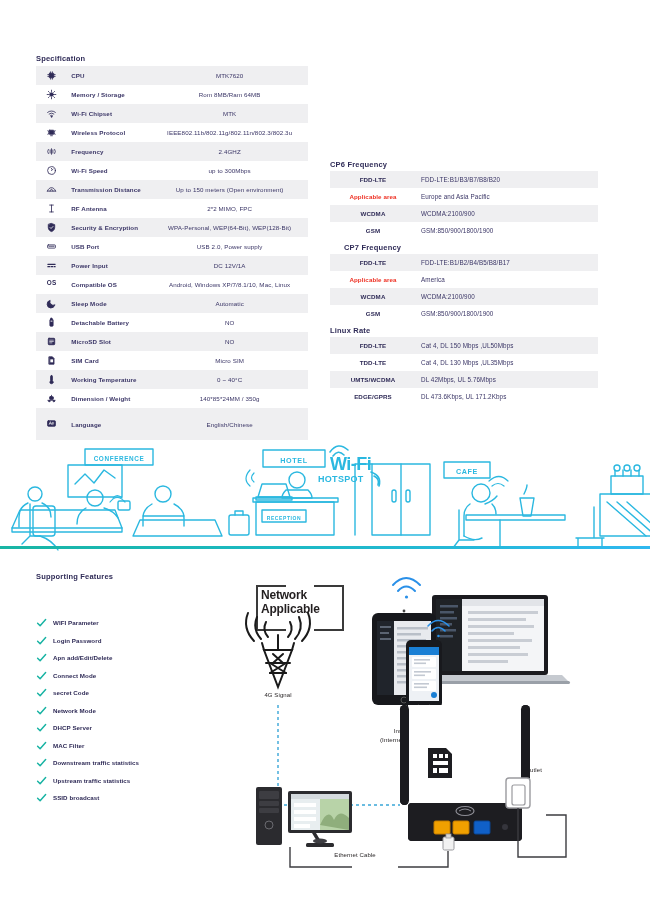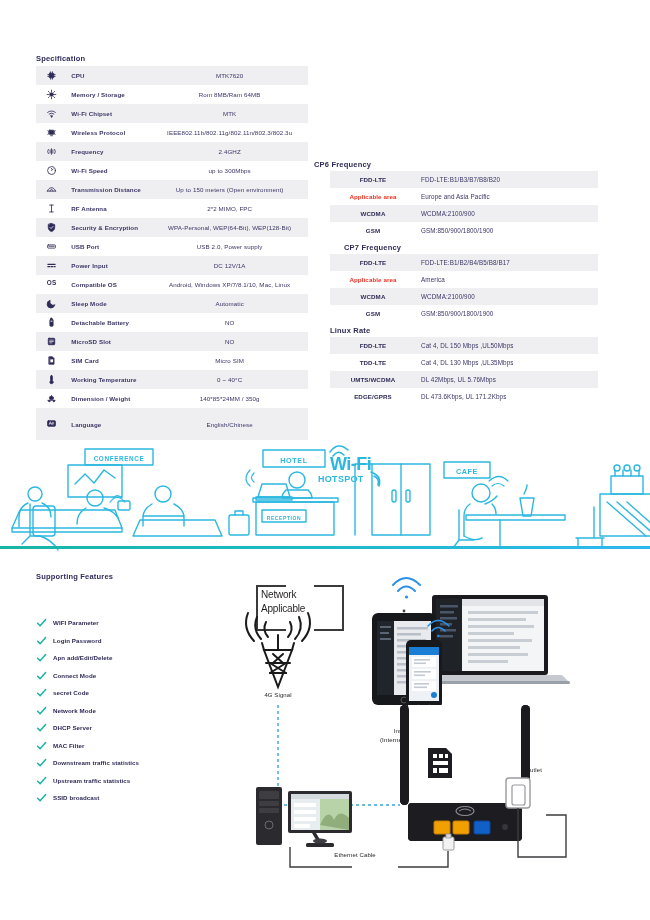--- a/index.html
+++ b/index.html
@@ -36,21 +36,21 @@
 
   
   .rt{position:absolute;border-collapse:collapse;width:268px;}
   .rt td{font-size:6.2px;padding:0 5px;height:17px;vertical-align:middle;}
   .rt td.k{width:76px;text-align:center;font-weight:bold;color:#2f2b57;letter-spacing:.1px;}
   .rt td.k.red{color:#ee3124;}
   .rt td.v{color:#3a3566;font-size:6.3px;letter-spacing:.1px;}
   .rt tr.odd td{background:#efeff1;}
   .rt tr.even td{background:#ffffff;}
 
-  #cp6-title{position:absolute;left:314px;top:160px;}
+  #cp6-title{position:absolute;left:330px;top:160px;}
   #cp6-table{left:330px;top:171px;}
   #cp7-title{position:absolute;left:330px;top:243px;margin-left:14px;}
   #cp7-table{left:330px;top:254px;}
   #peak-title{position:absolute;left:330px;top:326px;}
   #peak-table{left:330px;top:337px;}
 
   
   #band{position:absolute;left:0;top:432px;width:650px;height:140px;}
   #band svg{display:block;}
 
@@ -58,21 +58,21 @@
   #feat-title{position:absolute;left:36px;top:572px;}
   #features{position:absolute;left:36px;top:614px;width:150px;}
   .feat{display:flex;align-items:center;height:17.5px;}
   .feat .chk{width:17px;flex:0 0 17px;}
   .feat .chk svg{display:block;}
   .feat .ft{font-size:6.2px;color:#2f2b57;font-weight:bold;letter-spacing:.05px;}
 
   
   #nc-title{
     position:absolute;left:256px;top:585px;width:108px;
-    font-size:10px;font-weight:normal;color:#231f20;line-height:14px;
+    font-size:12px;font-weight:bold;color:#231f20;line-height:14px;
     letter-spacing:-.2px;padding:3px 4px 3px 5px;box-sizing:border-box;
   }
   #nc-title .l1,#nc-title .l2{display:block;}
   .brk{position:absolute;background:#3a3a3a;}
 
   .lbl{position:absolute;font-size:6px;color:#231f20;text-align:center;letter-spacing:.1px;}
   #lbl-4g{left:243px;top:692px;width:70px;}
   #lbl-sim{left:356px;top:726px;width:120px;line-height:9px;font-size:6.2px;}
   #lbl-power{left:489px;top:767px;width:70px;font-size:6px;}
   #lbl-eth{left:310px;top:852px;width:90px;font-size:6px;}

